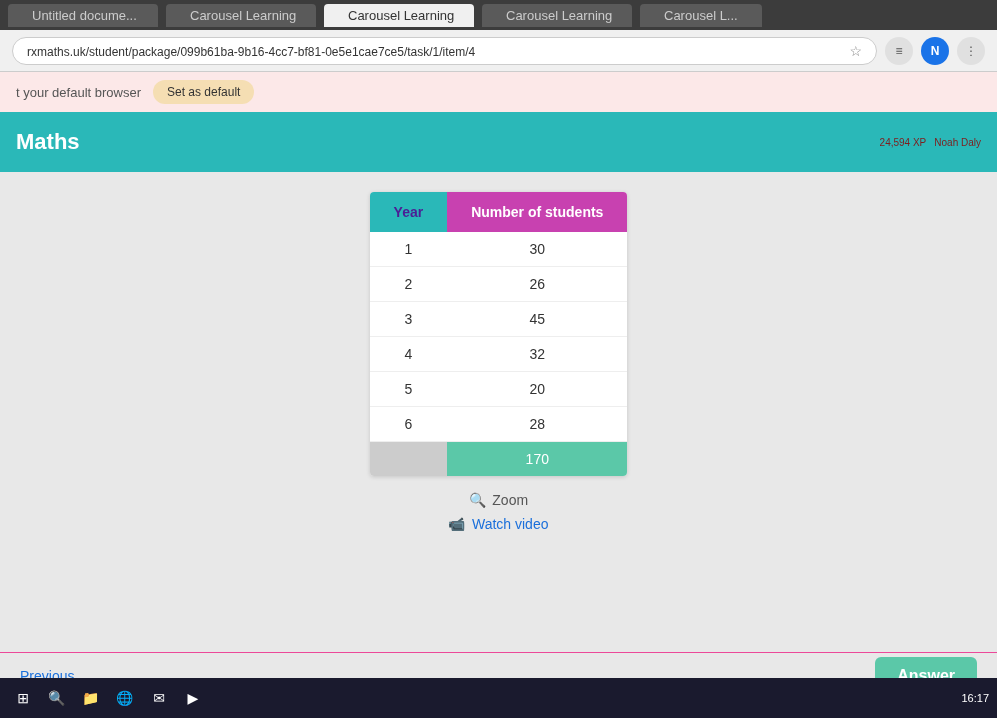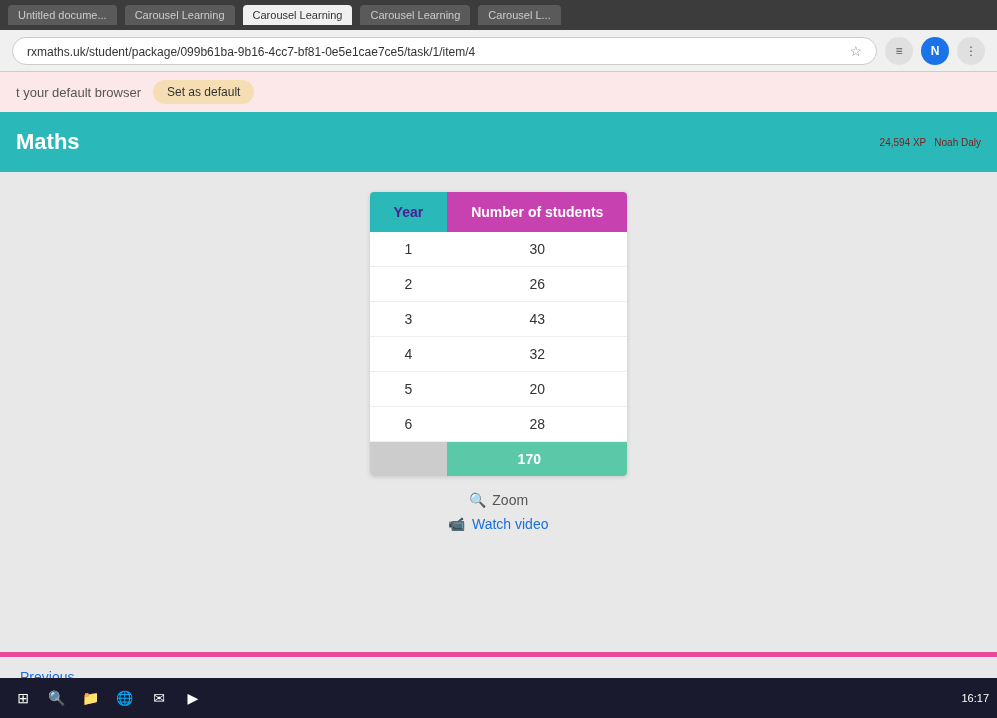--- a/index.html
+++ b/index.html
@@ -17,22 +17,22 @@
       background: #3c3c3c;
       height: 30px;
       display: flex;
       align-items: center;
       padding: 0 8px;
       gap: 8px;
     }
     .tab {
       background: #5a5a5a;
       color: #ccc;
-      font-size: 11px;
-      padding: 4px 10px;
+      font-size: 13px;
+      padding: 4px 24px;
       border-radius: 4px 4px 0 0;
       white-space: nowrap;
       overflow: hidden;
       max-width: 150px;
     }
     .tab.active {
       background: #f0f0f0;
       color: #333;
     }
 
@@ -196,22 +196,21 @@
       font-size: 14px;
       color: #333;
       border-bottom: 1px solid #eee;
     }
     table tbody tr:last-child td {
       border-bottom: none;
     }
     .total-row td {
       background: #ccc;
       color: #555;
-      font-weight: bold;
-      padding-left: 8px;
+      font-weight: normal;
     }
     .total-row td.students-total {
       background: #5bc8a8;
       color: white;
     }
 
     
     .bottom-controls {
       display: flex;
       flex-direction: column;
@@ -237,23 +236,23 @@
       color: #1a6fdb;
       cursor: pointer;
       background: none;
       border: none;
     }
 
     
     .footer-nav {
       display: flex;
       align-items: center;
-      padding: 12px 20px;
+      padding: 4px 20px;
       background: #e8e8e8;
-      border-top: 5px solid #ec4899;
+      border-top: 1px solid #ec4899;
     }
     .prev-btn {
       color: #1a6fdb;
       font-size: 14px;
       cursor: pointer;
       background: none;
       border: none;
     }
     .answer-btn {
       margin-left: auto;
@@ -358,21 +357,21 @@
       <tr>
       <td>1</td>
       <td>30</td>
     </tr>
           <tr>
       <td>2</td>
       <td>26</td>
     </tr>
           <tr>
       <td>3</td>
-      <td>43</td>
+      <td>45</td>
     </tr>
           <tr>
       <td>4</td>
       <td>32</td>
     </tr>
           <tr>
       <td>5</td>
       <td>20</td>
     </tr>
           <tr>
@@ -394,20 +393,21 @@
     </button>
     <button class="watch-video-btn">
       <span>📹</span>
       <span>Watch video</span>
     </button>
   </div>
 </div>
 
 <div class="footer-nav">
   <button class="prev-btn">Previous</button>
+  <button class="answer-btn">Answer</button>
 </div>
 
 <div class="taskbar">
   <div class="taskbar-item">⊞</div>
   <div class="taskbar-item">🔍</div>
   <div class="taskbar-item">📁</div>
   <div class="taskbar-item">🌐</div>
   <div class="taskbar-item">✉</div>
   <div class="taskbar-item">▶</div>
   <div class="taskbar-time">16:17</div>

